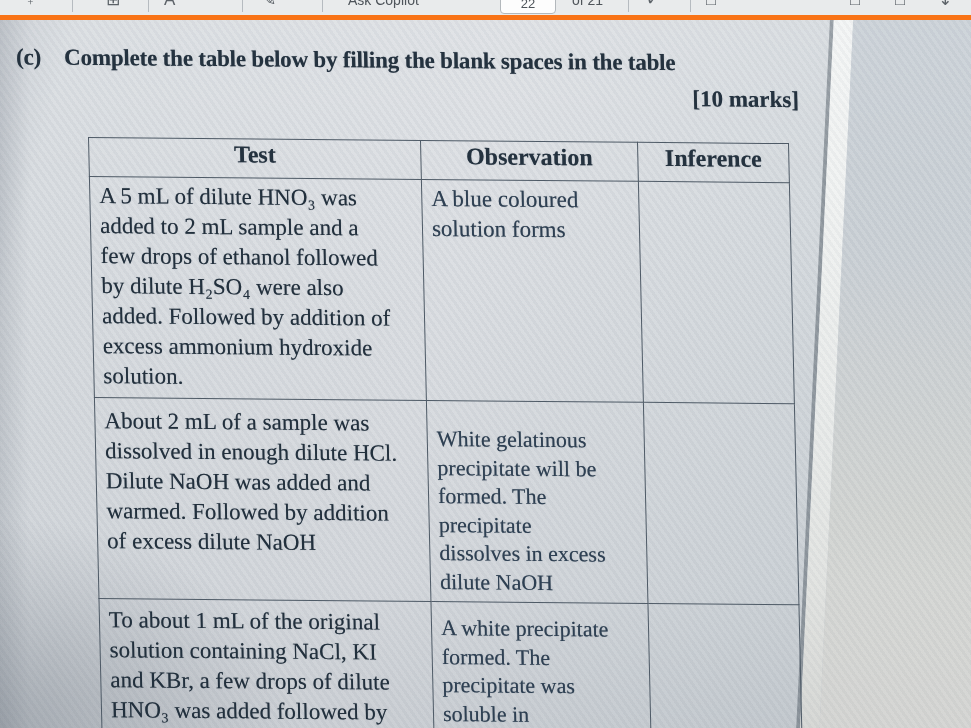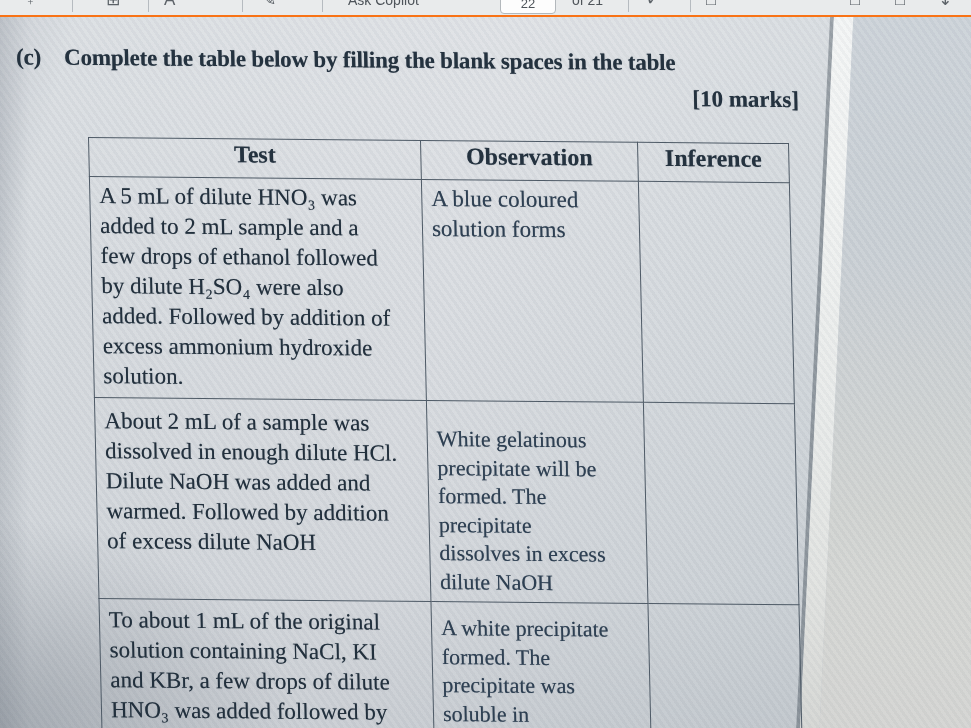--- a/index.html
+++ b/index.html
@@ -42,21 +42,21 @@
   }
   .desk{
     position:absolute;inset:0;
     clip-path:polygon(87.9% 1.9%, 100% 1.9%, 100% 100%, 84.4% 100%);
     background:linear-gradient(180deg,#c7ced5 0%,#cbd1d6 35%,#d8dad7 70%,#e8e7e2 100%);
   }
 
   
   .toolbar{
     position:absolute;left:0;top:0;width:971px;height:15px;
-    background:#e9ebec;border-bottom:2px solid #f97316;
+    background:#e9ebec;border-bottom:5px solid #f97316;
     overflow:hidden;z-index:30;
     font-family:"Liberation Sans","DejaVu Sans",sans-serif;
   }
   .ticon{position:absolute;top:-9px;font-size:17px;color:#5c6268;line-height:1;}
   .tsep{position:absolute;top:-2px;width:1px;height:14px;background:#b6bbc0;}
   .tlabel{position:absolute;top:-8px;font-size:14px;color:#4e545a;}
   .pagebox{
     position:absolute;top:-12px;width:54px;height:24px;
     background:#fdfdfd;border:1px solid #b3b8bc;border-radius:4px;
     font-size:13px;color:#4e545a;text-align:center;line-height:30px;

